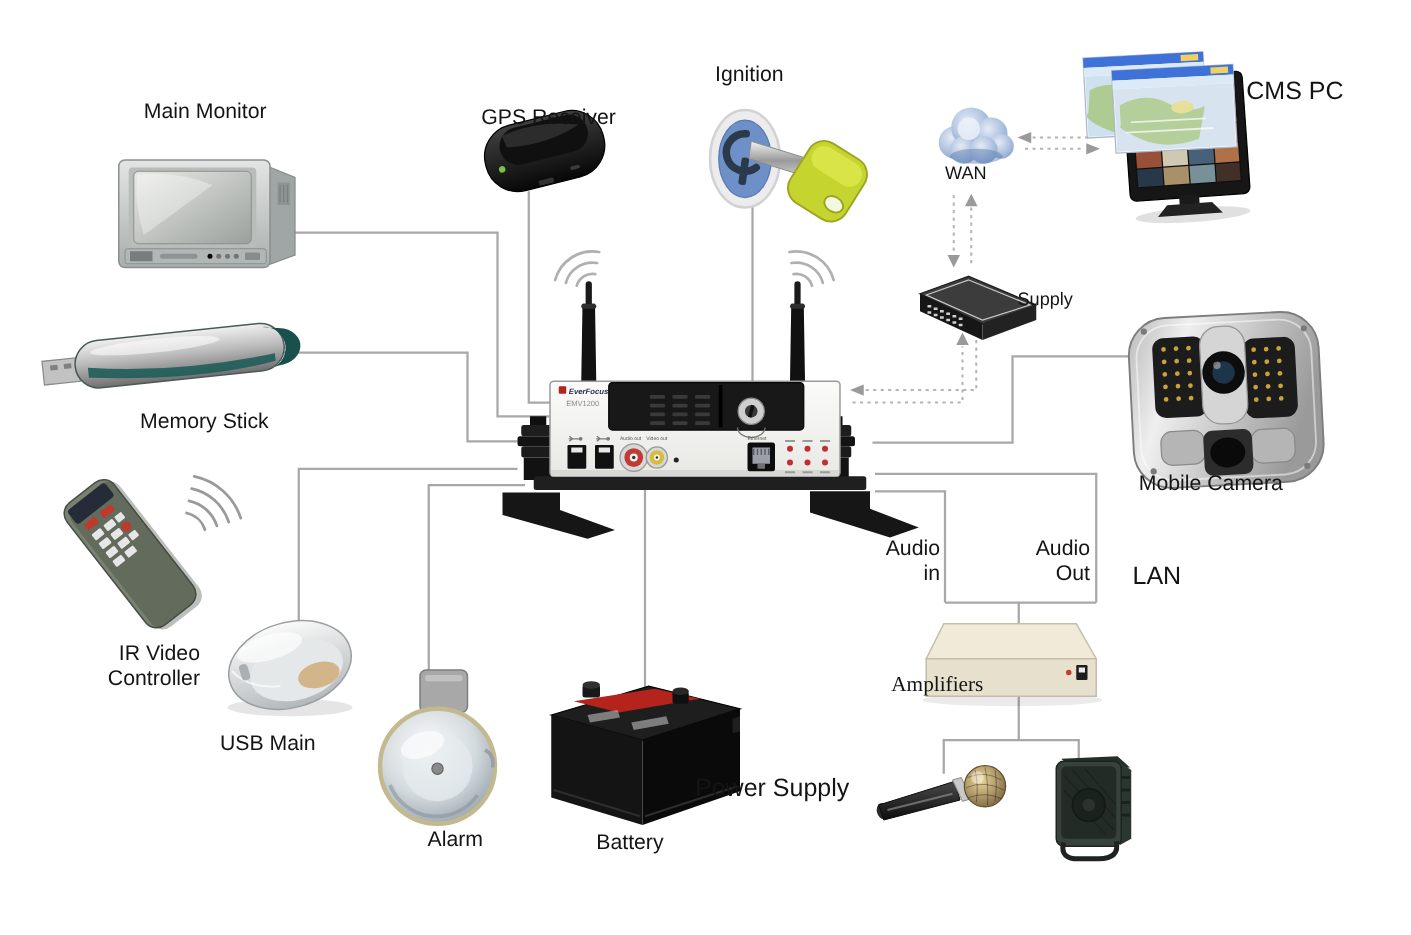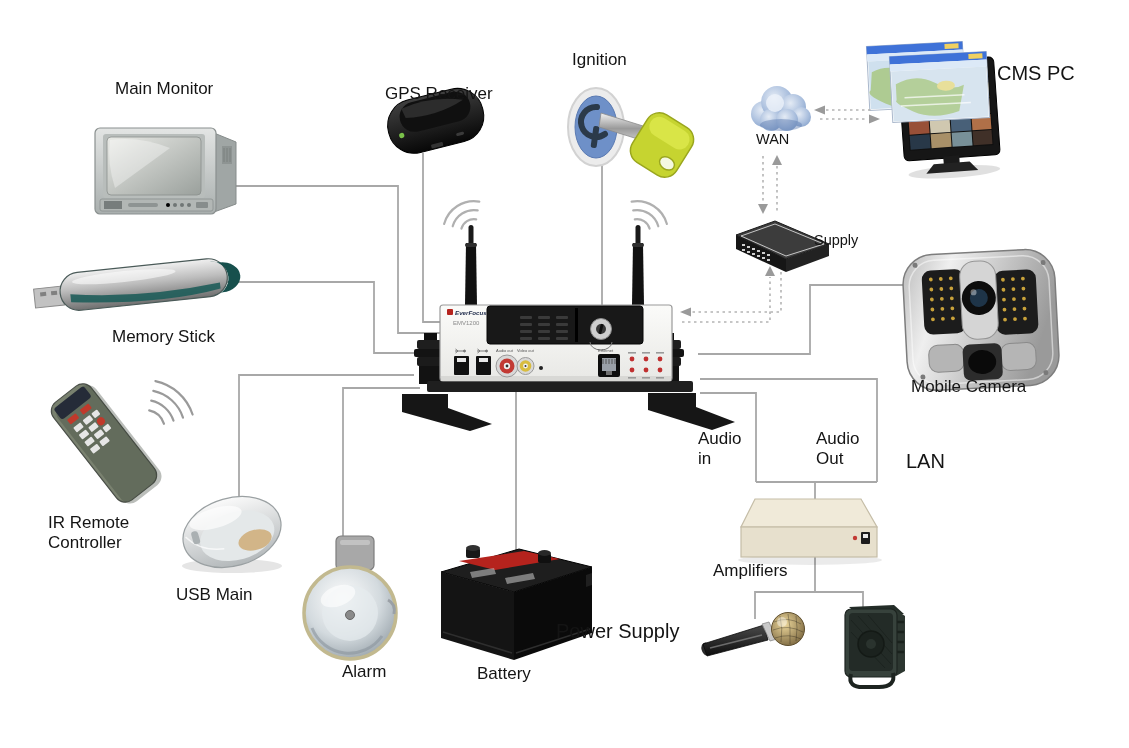--- a/index.html
+++ b/index.html
@@ -2,21 +2,21 @@
 <html><head>
 <meta charset="utf-8">
 <style>
   html,body{margin:0;padding:0;background:#fff;}
   .canvas{position:relative;width:1129px;height:748px;background:#ffffff;overflow:hidden;
           font-family:"Liberation Sans",sans-serif;}
   .canvas svg{position:absolute;left:0;top:0;}
   .label{position:absolute;color:#141414;font-size:17px;line-height:1.15;white-space:pre-line;}
   .label.small{font-size:14.5px;}
   .label.big{font-size:20px;}
-  .label.center{text-align:left;}
+  .label.center{text-align:right;}
   .tinysvgtext{font-family:"Liberation Sans",sans-serif;}
 </style>
 </head>
 <body>
 
 <div class="canvas">
 
 <svg width="1129" height="748" viewBox="0 0 1129 748">
   <defs>
     <linearGradient id="mongrad" x1="0" y1="0" x2="0" y2="1">
@@ -528,26 +528,26 @@
 </svg>
 
 <div class="label" style="left:115px;top:79px;">Main Monitor</div>
 <div class="label" style="left:385px;top:48px;margin-top:36px;">GPS Receiver</div>
 <div class="label" style="left:572px;top:50px;">Ignition</div>
 <div class="label small" style="left:756px;top:131px;text-align:right;">WAN</div>
 <div class="label big" style="left:997px;top:62px;">CMS PC</div>
 <div class="label small" style="left:814px;top:232px;">Supply</div>
 <div class="label" style="left:911px;top:377px;">Mobile Camera</div>
 <div class="label" style="left:112px;top:327px;">Memory Stick</div>
-<div class="label center" style="left:48px;top:513px;width:112px;">IR Remote
+<div class="label center" style="left:48px;top:513px;width:112px;">IR Video
 Controller</div>
 <div class="label" style="left:176px;top:585px;">USB Main</div>
 <div class="label" style="left:314px;top:662px;margin-left:28px;">Alarm</div>
 <div class="label" style="left:477px;top:664px;">Battery</div>
 <div class="label big" style="left:556px;top:620px;">Power Supply</div>
 <div class="label center" style="left:698px;top:429px;width:54px;">Audio
 in</div>
 <div class="label center" style="left:816px;top:429px;width:56px;">Audio
 Out</div>
 <div class="label big" style="left:890px;top:450px;margin-left:16px;">LAN</div>
-<div class="label" style="left:713px;top:561px;">Amplifiers</div>
+<div class="label" style="left:713px;top:538px;font-family:Liberation Serif, serif;">Amplifiers</div>
 
 </div>
 
 </body></html>

